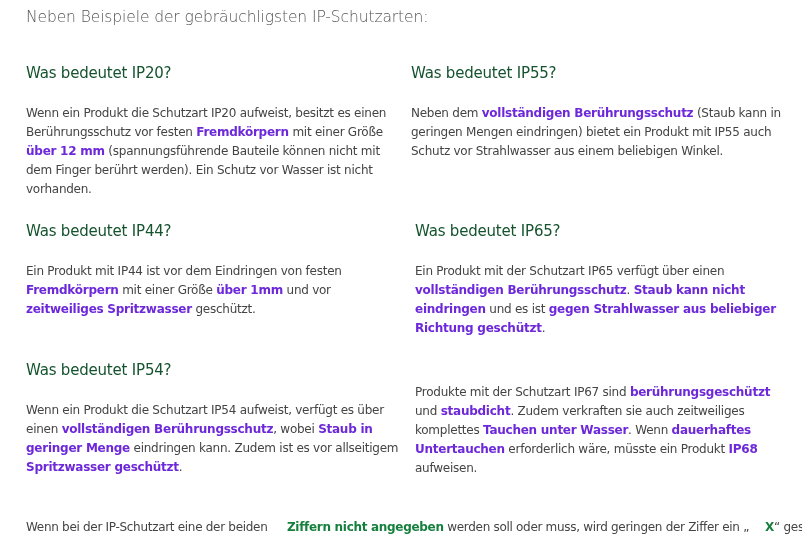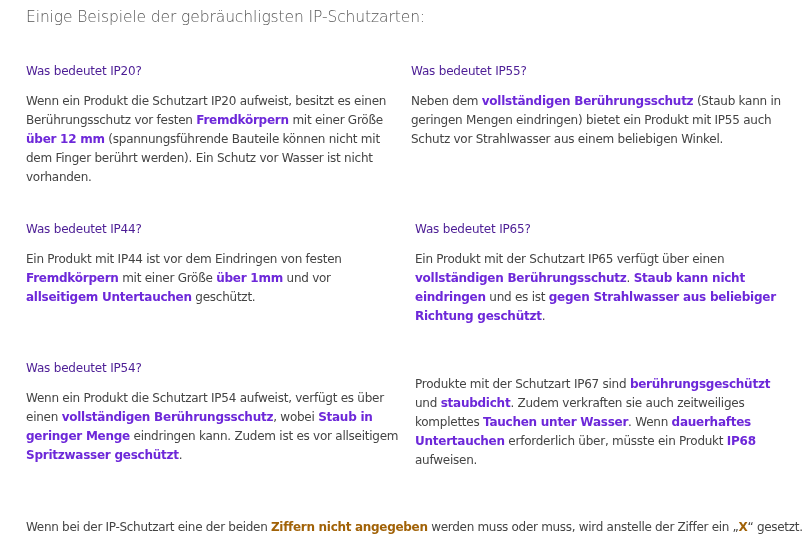--- a/index.html
+++ b/index.html
@@ -13,71 +13,71 @@
       position: absolute; left: 26px; top: 8px;
       font-size: 17px; font-weight: 300; color: #555555;
       letter-spacing: -0.1px;
       font-family: "DejaVu Sans", sans-serif;
       font-size: 15.5px;
     }
     .card { position: absolute; width: 375px; }
     .card h3 {
       margin: 0; font-weight: normal;
       font-family: "DejaVu Sans", sans-serif;
-      font-size: 12px; color: #4c1d95; letter-spacing: -0.2px;
+      font-size: 15px; color: #14532d; letter-spacing: -0.2px;
     }
     .card p {
-      margin: 14px 0 0 0;
+      margin: 22px 0 0 0;
       font-size: 12px; line-height: 19px; color: #444444;
       font-family: "DejaVu Sans", sans-serif;
       letter-spacing: -0.25px;
     }
     .card p b { color: #6d28d9; font-weight: bold; }
     .c1 { left: 26px; top: 64px; }
     .c2 { left: 411px; top: 64px; }
     .c3 { left: 26px; top: 222px; }
     .c4 { left: 415px; top: 222px; }
     .c5 { left: 26px; top: 361px; }
     .c6 { left: 415px; top: 361px; }
     .footer {
       position: absolute; left: 26px; top: 520px;
       font-size: 12px; color: #444444;
       font-family: "DejaVu Sans", sans-serif;
       letter-spacing: -0.3px;
       white-space: nowrap;
     }
-    .footer b { color: #a16207; }
+    .footer b { color: #15803d; margin-left: 16px; }
   </style>
 </head>
 <body>
 
-<div class="intro">Einige Beispiele der gebräuchligsten IP-Schutzarten:</div>
+<div class="intro">Neben Beispiele der gebräuchligsten IP-Schutzarten:</div>
 
 <div class="card c1">
   <h3>Was bedeutet IP20?</h3>
   <p><span>Wenn ein Produkt die Schutzart IP20 aufweist, besitzt es einen Berührungsschutz vor festen </span><b>Fremdkörpern</b><span> mit einer Größe </span><b>über 12 mm</b><span> (spannungsführende Bauteile können nicht mit dem Finger berührt werden). Ein Schutz vor Wasser ist nicht vorhanden.</span></p>
 </div>
 
 <div class="card c2">
   <h3>Was bedeutet IP55?</h3>
   <p><span>Neben dem </span><b>vollständigen Berührungsschutz</b><span> (Staub kann in geringen Mengen eindringen) bietet ein Produkt mit IP55 auch Schutz vor Strahlwasser aus einem beliebigen Winkel.</span></p>
 </div>
 
 <div class="card c3">
   <h3>Was bedeutet IP44?</h3>
-  <p><span>Ein Produkt mit IP44 ist vor dem Eindringen von festen </span><b>Fremdkörpern</b><span> mit einer Größe </span><b>über 1mm</b><span> und vor </span><b>allseitigem Untertauchen</b><span> geschützt.</span></p>
+  <p><span>Ein Produkt mit IP44 ist vor dem Eindringen von festen </span><b>Fremdkörpern</b><span> mit einer Größe </span><b>über 1mm</b><span> und vor </span><b>zeitweiliges Spritzwasser</b><span> geschützt.</span></p>
 </div>
 
 <div class="card c4">
   <h3>Was bedeutet IP65?</h3>
   <p><span>Ein Produkt mit der Schutzart IP65 verfügt über einen </span><b>vollständigen Berührungsschutz</b><span>. </span><b>Staub kann nicht eindringen</b><span> und es ist </span><b>gegen Strahlwasser aus beliebiger Richtung geschützt</b><span>.</span></p>
 </div>
 
 <div class="card c5">
   <h3>Was bedeutet IP54?</h3>
   <p><span>Wenn ein Produkt die Schutzart IP54 aufweist, verfügt es über einen </span><b>vollständigen Berührungsschutz</b><span>, wobei </span><b>Staub in geringer Menge</b><span> eindringen kann. Zudem ist es vor allseitigem </span><b>Spritzwasser geschützt</b><span>.</span></p>
 </div>
 
 <div class="card c6">
-  <p><span>Produkte mit der Schutzart IP67 sind </span><b>berührungsgeschützt</b><span> und </span><b>staubdicht</b><span>. Zudem verkraften sie auch zeitweiliges komplettes </span><b>Tauchen unter Wasser</b><span>. Wenn </span><b>dauerhaftes Untertauchen</b><span> erforderlich über, müsste ein Produkt </span><b>IP68</b><span> aufweisen.</span></p>
+  <p><span>Produkte mit der Schutzart IP67 sind </span><b>berührungsgeschützt</b><span> und </span><b>staubdicht</b><span>. Zudem verkraften sie auch zeitweiliges komplettes </span><b>Tauchen unter Wasser</b><span>. Wenn </span><b>dauerhaftes Untertauchen</b><span> erforderlich wäre, müsste ein Produkt </span><b>IP68</b><span> aufweisen.</span></p>
 </div>
 
-<div class="footer"><span>Wenn bei der IP-Schutzart eine der beiden </span><b>Ziffern nicht angegeben</b><span> werden muss oder muss, wird anstelle der Ziffer ein „</span><b>X</b><span>“ gesetzt.</span></div>
+<div class="footer"><span>Wenn bei der IP-Schutzart eine der beiden </span><b>Ziffern nicht angegeben</b><span> werden soll oder muss, wird geringen der Ziffer ein „</span><b>X</b><span>“ gesetzt.</span></div>
 
 </body></html>

